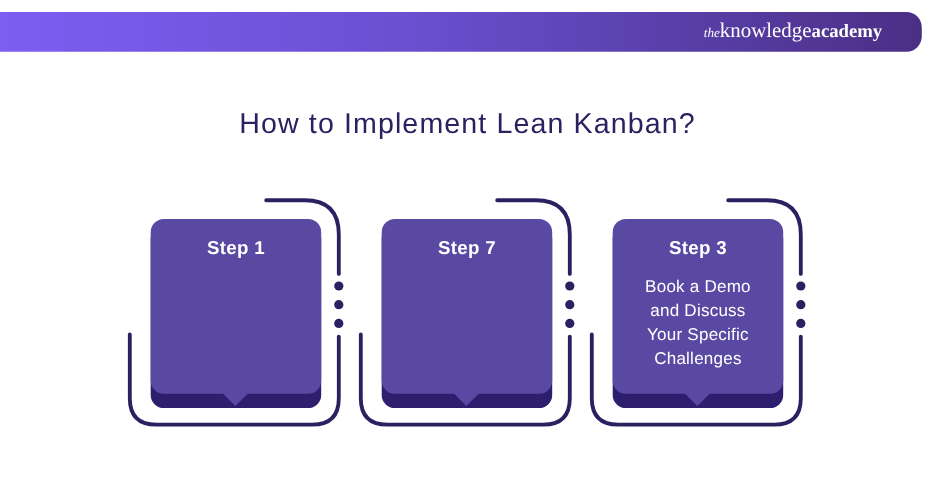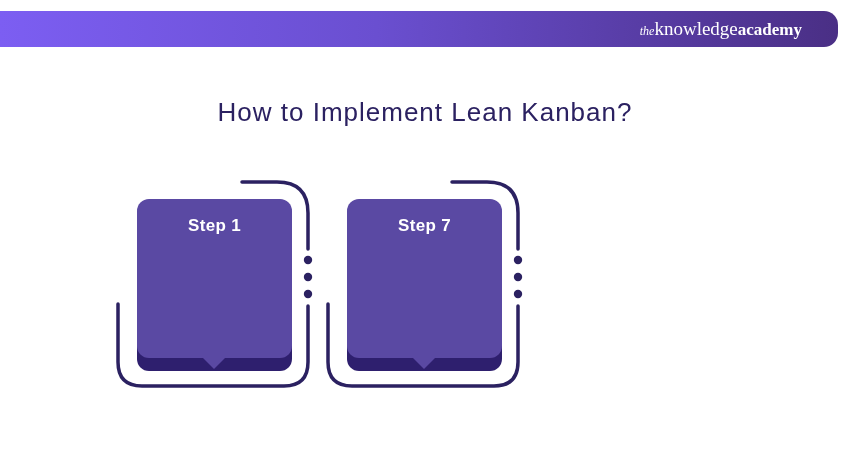--- a/index.html
+++ b/index.html
@@ -157,14 +157,32 @@
       <circle cx="200" cy="122" r="4.2" fill="#2b2161"></circle>
       <path d="M 200 134 V 190 Q 200 214 176 214 H 34 Q 10 214 10 190 V 132" fill="none" stroke="#2b2161" stroke-width="3.5" stroke-linecap="round"></path>
     </svg>
     <div class="card-shadow"></div>
     <div class="card-notch"></div>
     <div class="card-body">
       <div class="step-label">Step 7</div>
     </div>
   </div>
 
+  <div class="step-unit u3">
+    <svg class="deco-svg" width="210" height="230" viewBox="0 0 210 230">
+      <path d="M 134 10 H 169 Q 200 10 200 41 V 77" fill="none" stroke="#2b2161" stroke-width="3.5" stroke-linecap="round"></path>
+      <circle cx="200" cy="88" r="4.2" fill="#2b2161"></circle>
+      <circle cx="200" cy="105" r="4.2" fill="#2b2161"></circle>
+      <circle cx="200" cy="122" r="4.2" fill="#2b2161"></circle>
+      <path d="M 200 134 V 190 Q 200 214 176 214 H 34 Q 10 214 10 190 V 132" fill="none" stroke="#2b2161" stroke-width="3.5" stroke-linecap="round"></path>
+    </svg>
+    <div class="card-shadow"></div>
+    <div class="card-notch"></div>
+    <div class="card-body">
+      <div class="step-label">Step 3</div>
+      <div class="step-desc">Book a Demo
+and Discuss
+Your Specific
+Challenges</div>
+    </div>
+  </div>
 
 </div>
 
 </body></html>

